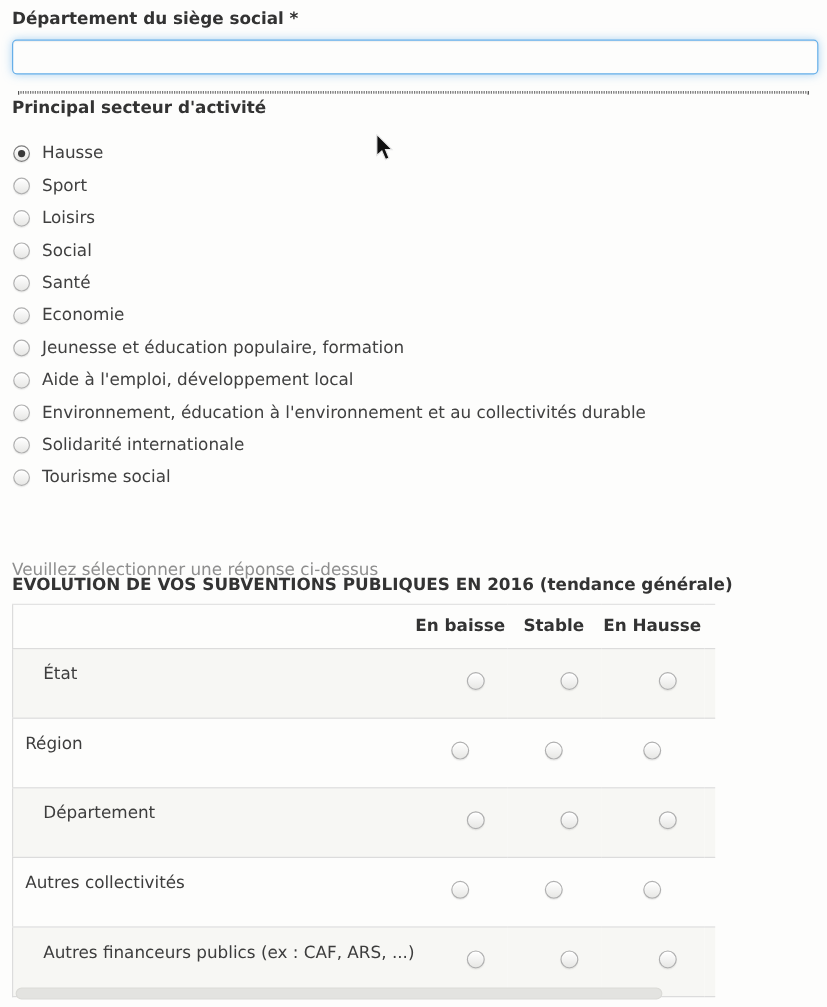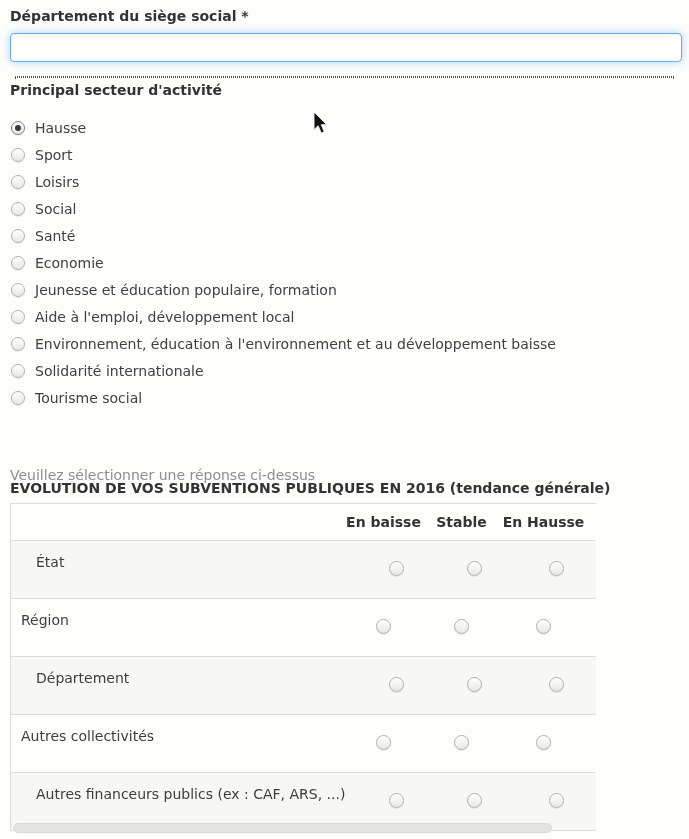--- a/index.html
+++ b/index.html
@@ -110,21 +110,21 @@
     <div class="opt">
       <span class="radio" id="opt-radio-5"></span>
       <span class="opt-label">Jeunesse et éducation populaire, formation</span>
     </div>
     <div class="opt">
       <span class="radio" id="opt-radio-7"></span>
       <span class="opt-label">Aide à l'emploi, développement local</span>
     </div>
     <div class="opt">
       <span class="radio" id="opt-radio-8"></span>
-      <span class="opt-label">Environnement, éducation à l'environnement et au développement baisse</span>
+      <span class="opt-label">Environnement, éducation à l'environnement et au collectivités durable</span>
     </div>
     <div class="opt">
       <span class="radio" id="opt-radio-10"></span>
       <span class="opt-label">Solidarité internationale</span>
     </div>
     <div class="opt">
       <span class="radio" id="opt-radio-9"></span>
       <span class="opt-label">Tourisme social</span>
     </div>
   </div>

